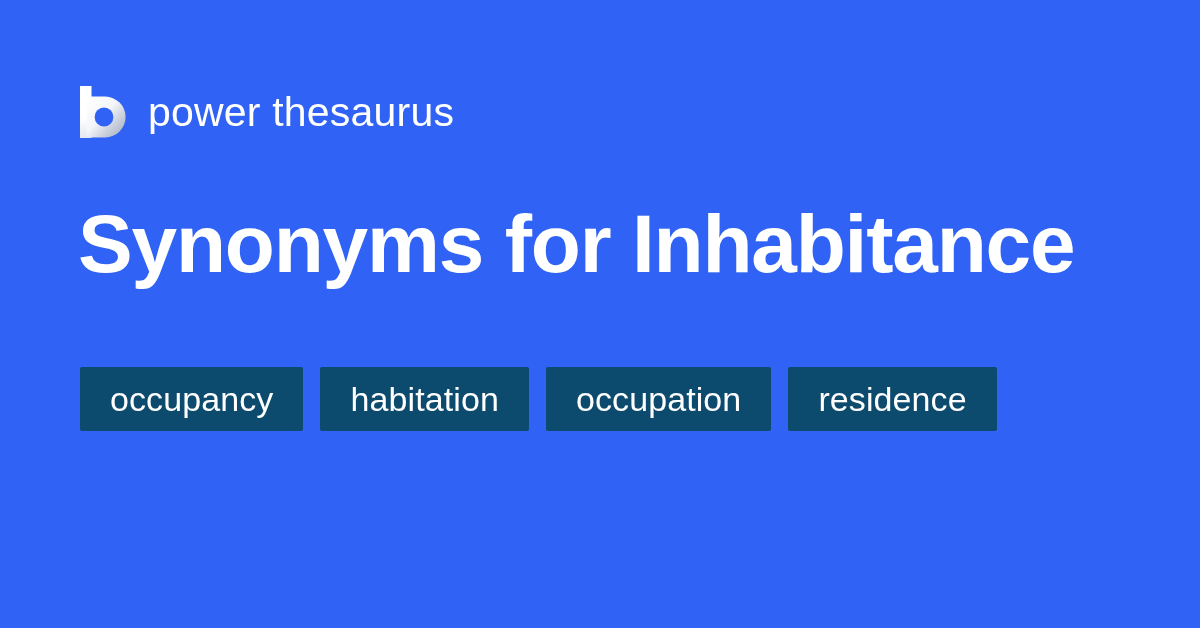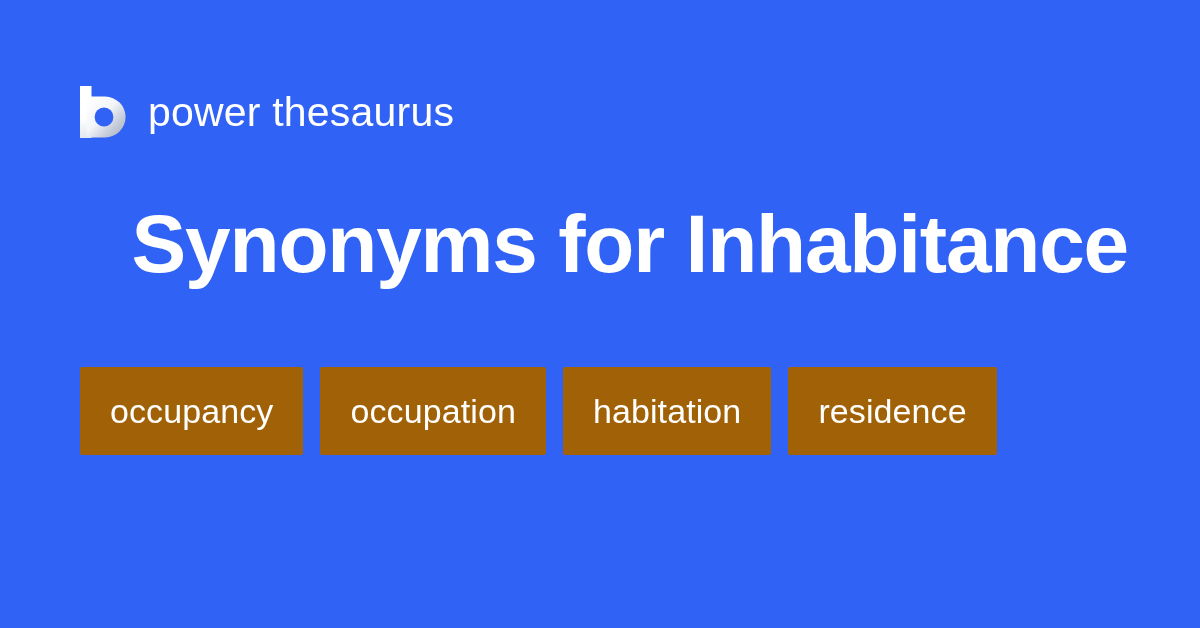--- a/index.html
+++ b/index.html
@@ -52,41 +52,40 @@
     left: 78px;
     top: 196px;
     width: 1050px;
     margin: 0;
     color: #ffffff;
     font-size: 82px;
     line-height: 96px;
     font-weight: 700;
     letter-spacing: -1.2px;
     white-space: nowrap;
-    text-align: right;
   }
 
   
   .chips {
     position: absolute;
     left: 80px;
     top: 367px;
     width: 1050px;
     display: flex;
     flex-wrap: wrap;
     gap: 20px 17px;
   }
   .chip {
-    height: 88px;
+    height: 64px;
     box-sizing: border-box;
     padding: 4px 30px;
     display: flex;
     align-items: center;
     justify-content: center;
-    background: #a16207;
+    background: #0c4a6e;
     border-radius: 2px;
     color: #ffffff;
     font-size: 34px;
     line-height: 76px;
     font-weight: 400;
     letter-spacing: 0.1px;
     white-space: nowrap;
   }
 </style>
 </head>
@@ -116,18 +115,18 @@
       <rect x="0" y="0" width="11.5" height="52" fill="url(#stemGrad)"></rect>
       <path d="M7 10.6 H25.2 A20.4 20.4 0 0 1 25.2 51.4 H7 Z" fill="url(#bowlGrad)" mask="url(#bowlHole)"></path>
     </svg>
     <span class="brand-name">power thesaurus</span>
   </div>
 
   <h1 class="headline">Synonyms for Inhabitance</h1>
 
   <div class="chips">
     <span class="chip">occupancy</span>
+    <span class="chip">habitation</span>
     <span class="chip">occupation</span>
-    <span class="chip">habitation</span>
     <span class="chip">residence</span>
   </div>
 
 </div>
 
 </body></html>

